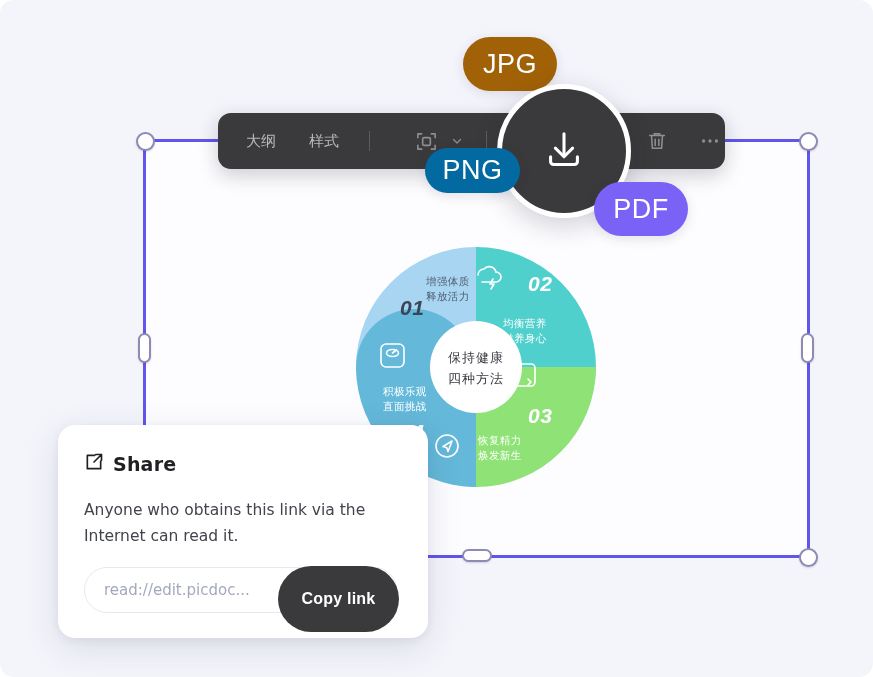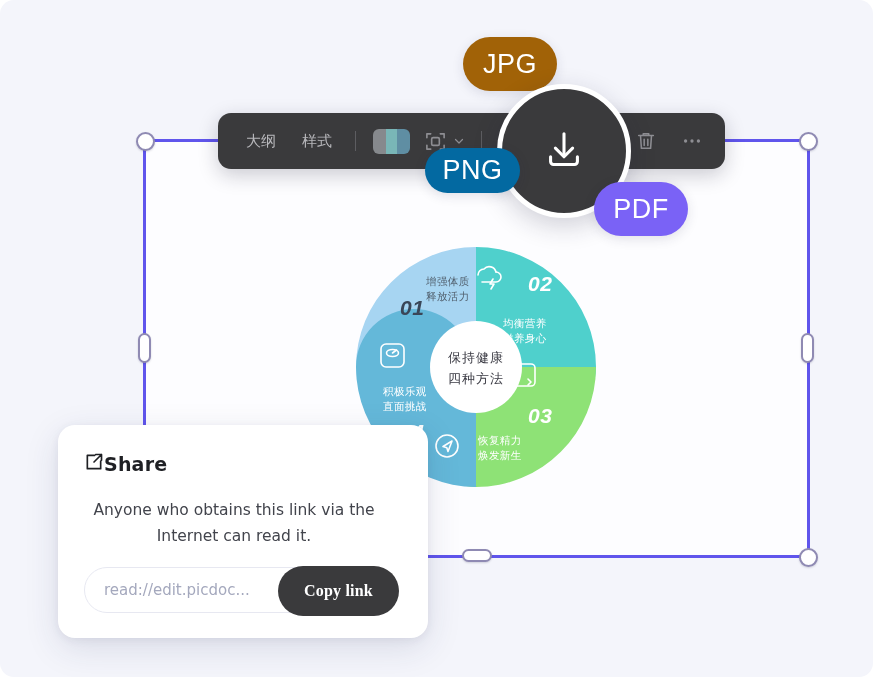--- a/index.html
+++ b/index.html
@@ -80,21 +80,21 @@
 
   
   #toolbar {
     position: absolute;
     left: 218px; top: 113px;
     width: 507px; height: 56px;
     background: #3a3a3c;
     border-radius: 13px;
     display: flex; align-items: center;
     padding: 0 16px;
-    gap: 2px;
+    gap: 9px;
     box-shadow: 0 6px 20px rgba(25,25,45,.22);
   }
   .tb-text {
     color: #b7b7bb;
     font-family: "DejaVu Sans", sans-serif;
     font-size: 15px;
     padding: 6px 12px;
     border-radius: 7px;
     cursor: pointer;
     white-space: nowrap;
@@ -162,60 +162,59 @@
   #share-card {
     position: absolute;
     left: 58px; top: 425px;
     width: 370px; height: 213px;
     background: #ffffff;
     border-radius: 17px;
     box-shadow: 0 10px 34px rgba(40,45,90,.13), 0 2px 8px rgba(40,45,90,.07);
     padding: 27px 26px 0 26px;
   }
   #share-head {
-    display: flex; align-items: center; 
+    display: flex; align-items: center; gap: 9px;
     margin-bottom: 21px;
   }
   #share-title {
     font-family: "DejaVu Sans", sans-serif;
     font-size: 19px; font-weight: 700; color: #1f2024;
     letter-spacing: .2px;
   }
   #share-desc {
     font-family: "DejaVu Sans", sans-serif;
     font-size: 15.5px; line-height: 26px; color: #42444c;
     margin-bottom: 18px;
     max-width: 300px;
-    text-align: center;
   }
   #link-row {
     position: relative;
     width: 313px; height: 46px;
     border: 1.5px solid #e7e8f1;
     border-radius: 999px;
     display: flex; align-items: center;
   }
   #link-url {
     flex: 1 1 auto;
     padding-left: 19px;
     font-family: "DejaVu Sans", sans-serif;
     font-size: 15px; color: #a4a8bd;
     white-space: nowrap; overflow: hidden;
     background: transparent; border: 0; outline: none;
   }
   #copy-link-btn {
     position: absolute;
     right: -3px; top: -2px;
-    height: 50px; min-width: 121px;
+    height: 66px; min-width: 121px;
     padding: 0 20px;
     background: #3a3a3c;
     color: #ffffff;
     border: none;
     border-radius: 999px;
-    font-family: Liberation Serif, serif;
+    font-family: Liberation Sans, sans-serif;
     font-size: 16px; font-weight: 700;
     cursor: pointer;
     letter-spacing: .2px;
   }
 </style>
 </head>
 <body>
 
 <div id="stage">
 

